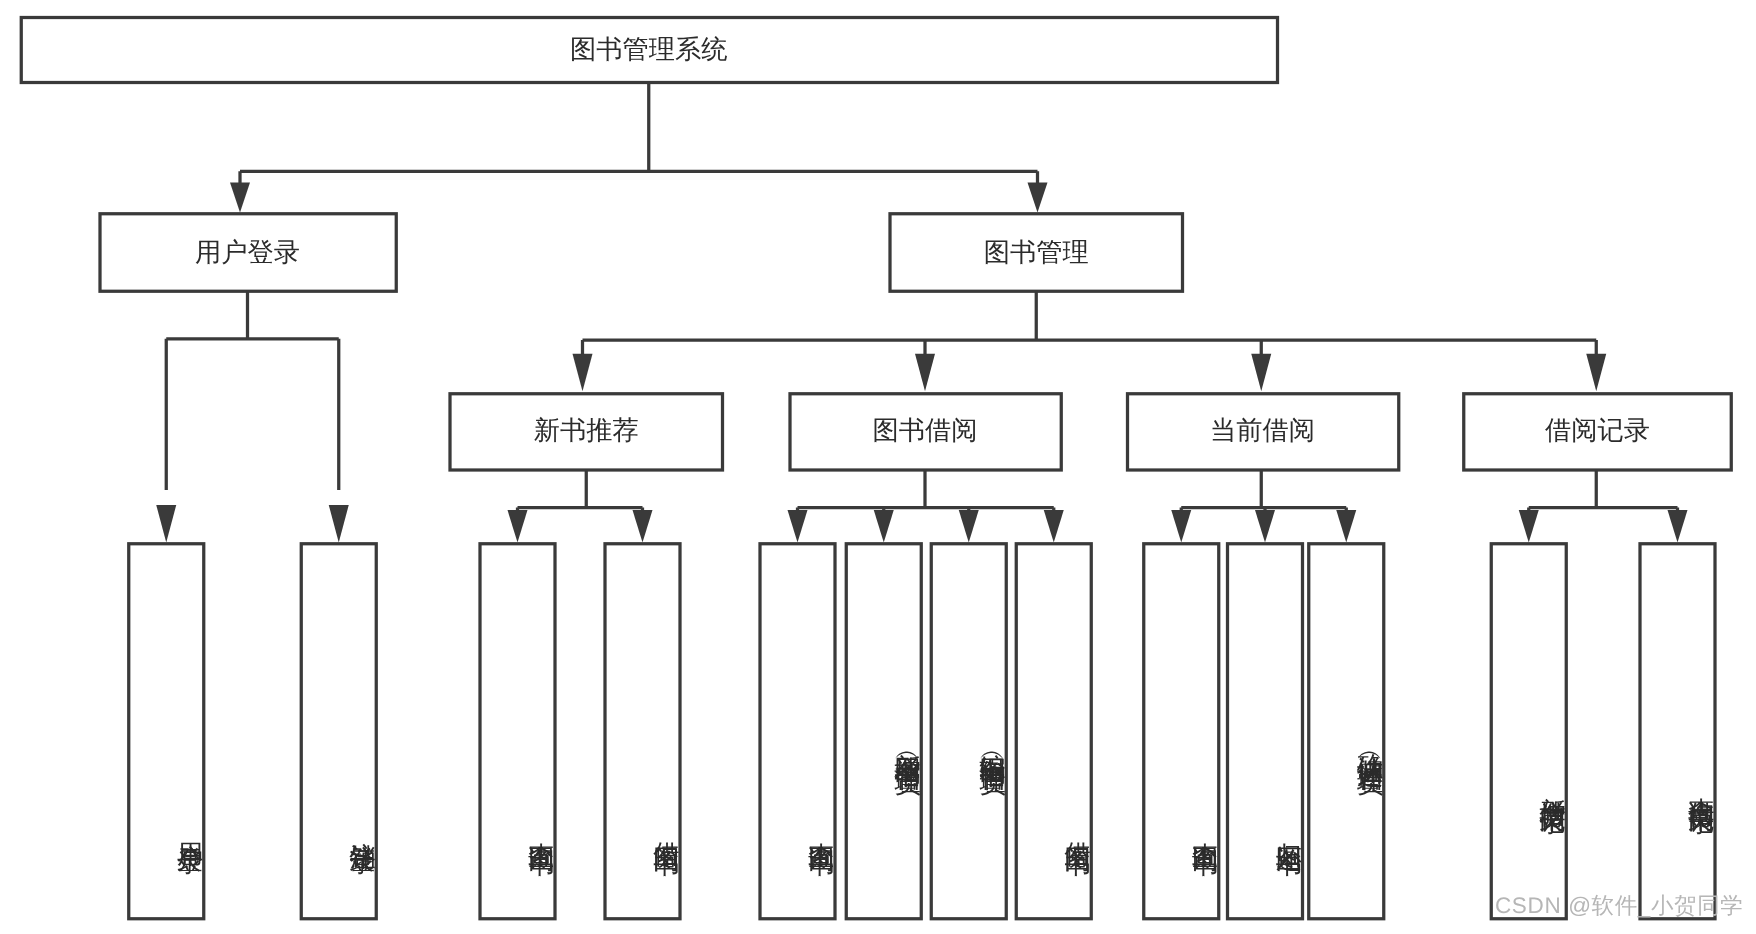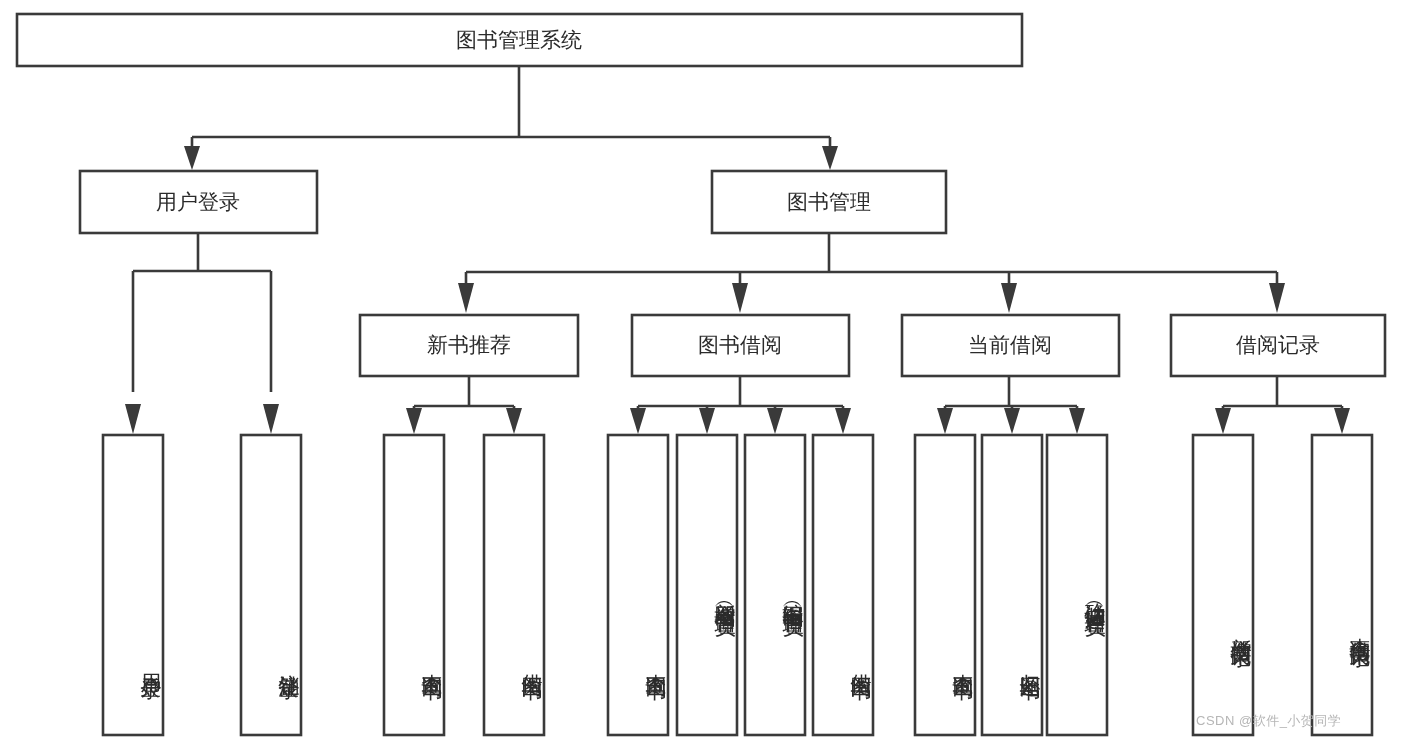--- a/index.html
+++ b/index.html
@@ -60,21 +60,21 @@
     color: #2b2b2b;
     display: flex;
     align-items: flex-start;
     justify-content: center;
     white-space: nowrap;
     pointer-events: none;
   }
   .watermark {
     position: absolute;
     font-family: "Liberation Sans", "DejaVu Sans", sans-serif;
-    font-size: 13px;
+    font-size: 18px;
     color: #b6b6b6;
     white-space: nowrap;
     letter-spacing: 0.5px;
   }
 </style>
 </head>
 <body>
 
 <div id="diagram-root">
 

